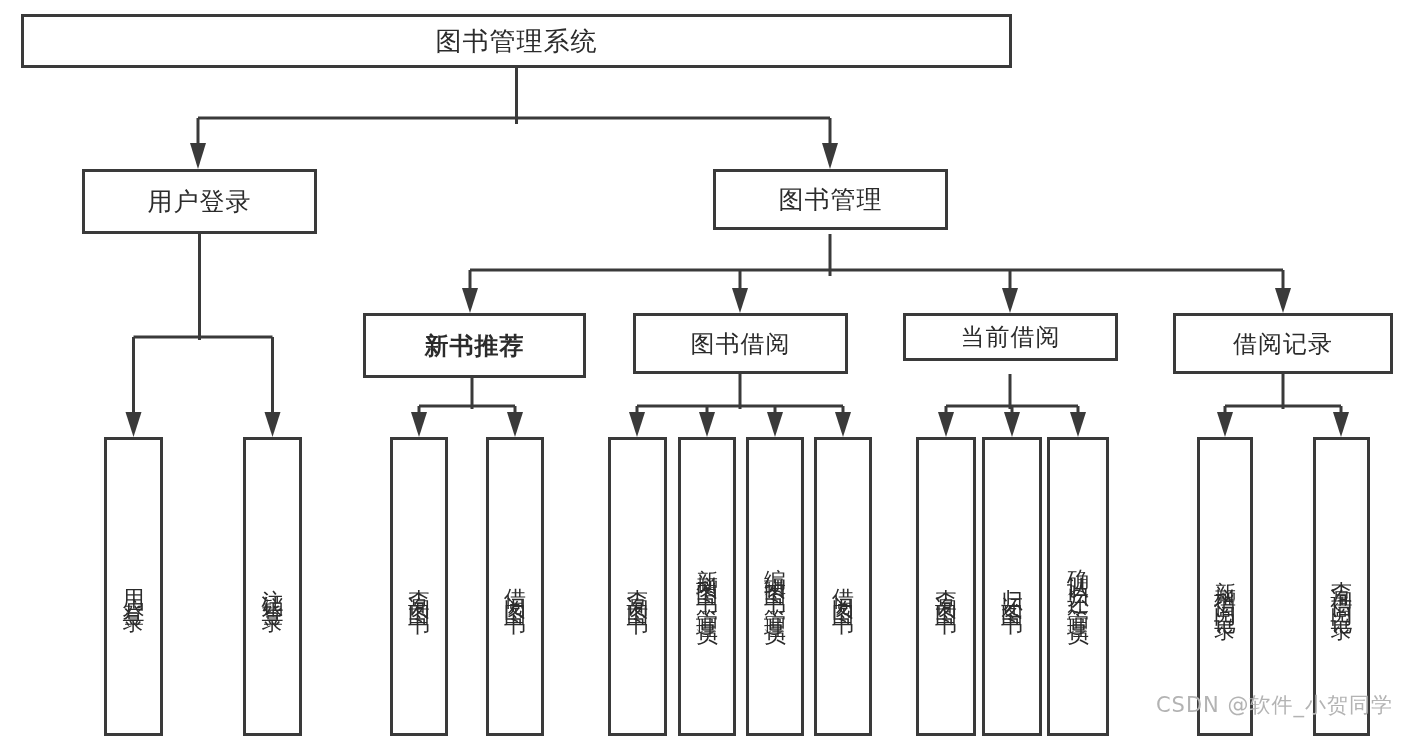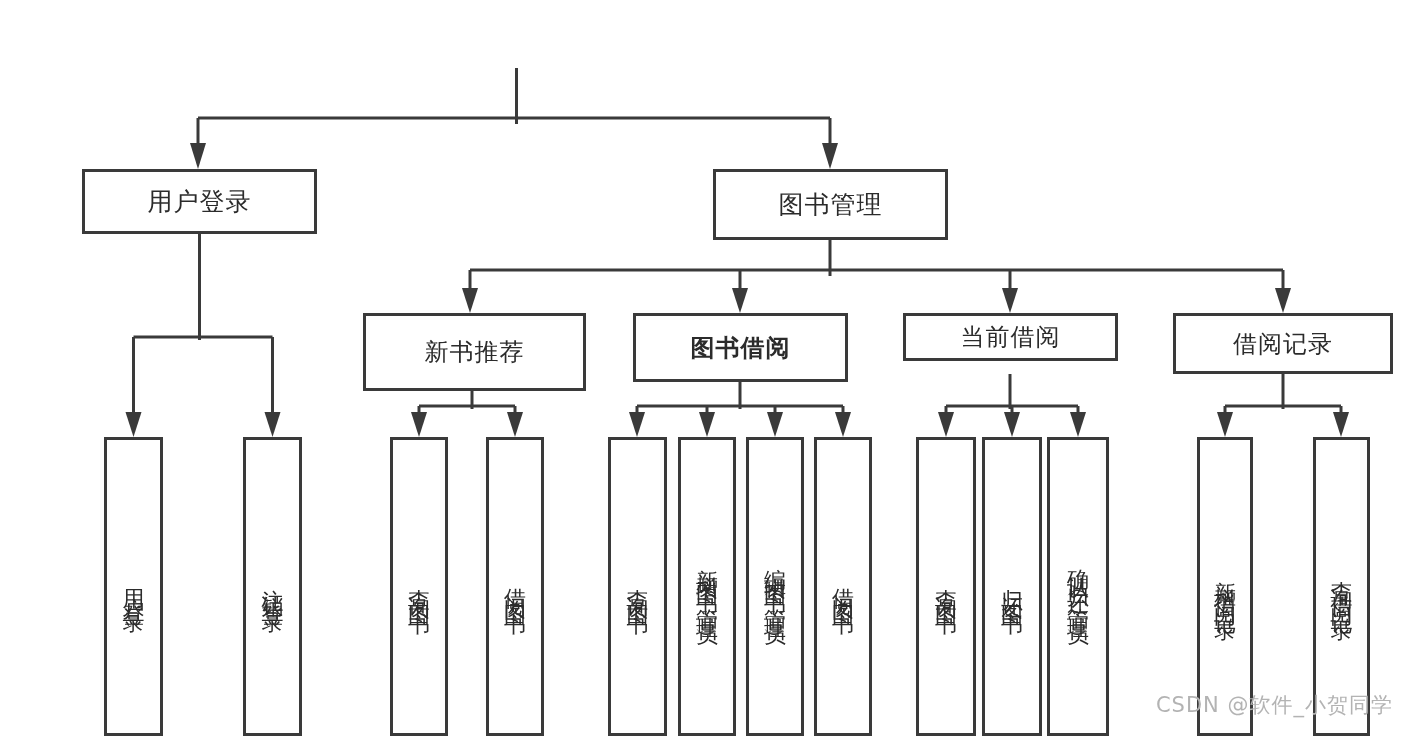--- a/index.html
+++ b/index.html
@@ -113,32 +113,35 @@
     <g>
       <path d="M1283 374 V409"></path>
       <path d="M1225 406 H1341"></path>
       <path d="M1225 406 V414"></path>
       <polygon points="1217,412 1233,412 1225,437"></polygon>
       <path d="M1341 406 V414"></path>
       <polygon points="1333,412 1349,412 1341,437"></polygon>
     </g>
   </svg>
 
+  <div class="node h root" style="left:21px; top:14px; width:991px; height:54px;">
+    <span>图书管理系统</span>
+  </div>
 
   <div class="node h" style="left:82px; top:169px; width:235px; height:65px;">
     <span>用户登录</span>
   </div>
-  <div class="node h" style="left:713px; top:169px; width:235px; height:71px;">
+  <div class="node h" style="left:713px; top:169px; width:235px; height:61px;">
     <span>图书管理</span>
   </div>
 
-  <div class="node h l3" style="left:363px; top:313px; width:223px; height:78px;">
+  <div class="node h l3" style="left:363px; top:313px; width:223px; height:65px;font-weight:bold;">
     <span>新书推荐</span>
   </div>
-  <div class="node h l3" style="left:633px; top:313px; width:215px; height:69px;font-weight:bold;">
+  <div class="node h l3" style="left:633px; top:313px; width:215px; height:61px;">
     <span>图书借阅</span>
   </div>
   <div class="node h l3" style="left:903px; top:313px; width:215px; height:48px;">
     <span>当前借阅</span>
   </div>
   <div class="node h l3" style="left:1173px; top:313px; width:220px; height:61px;">
     <span>借阅记录</span>
   </div>
 
   <div class="node v" style="left:104px; top:437px; width:59px; height:299px;">

